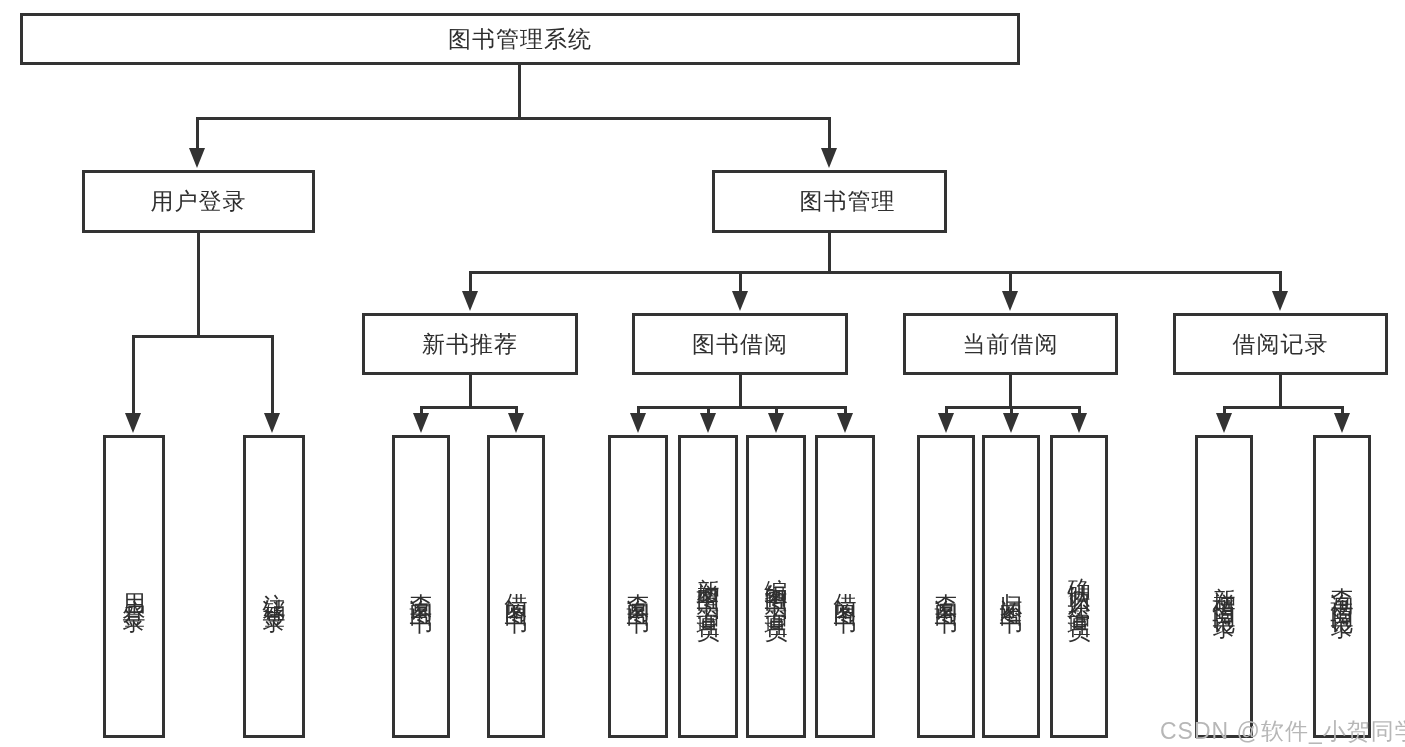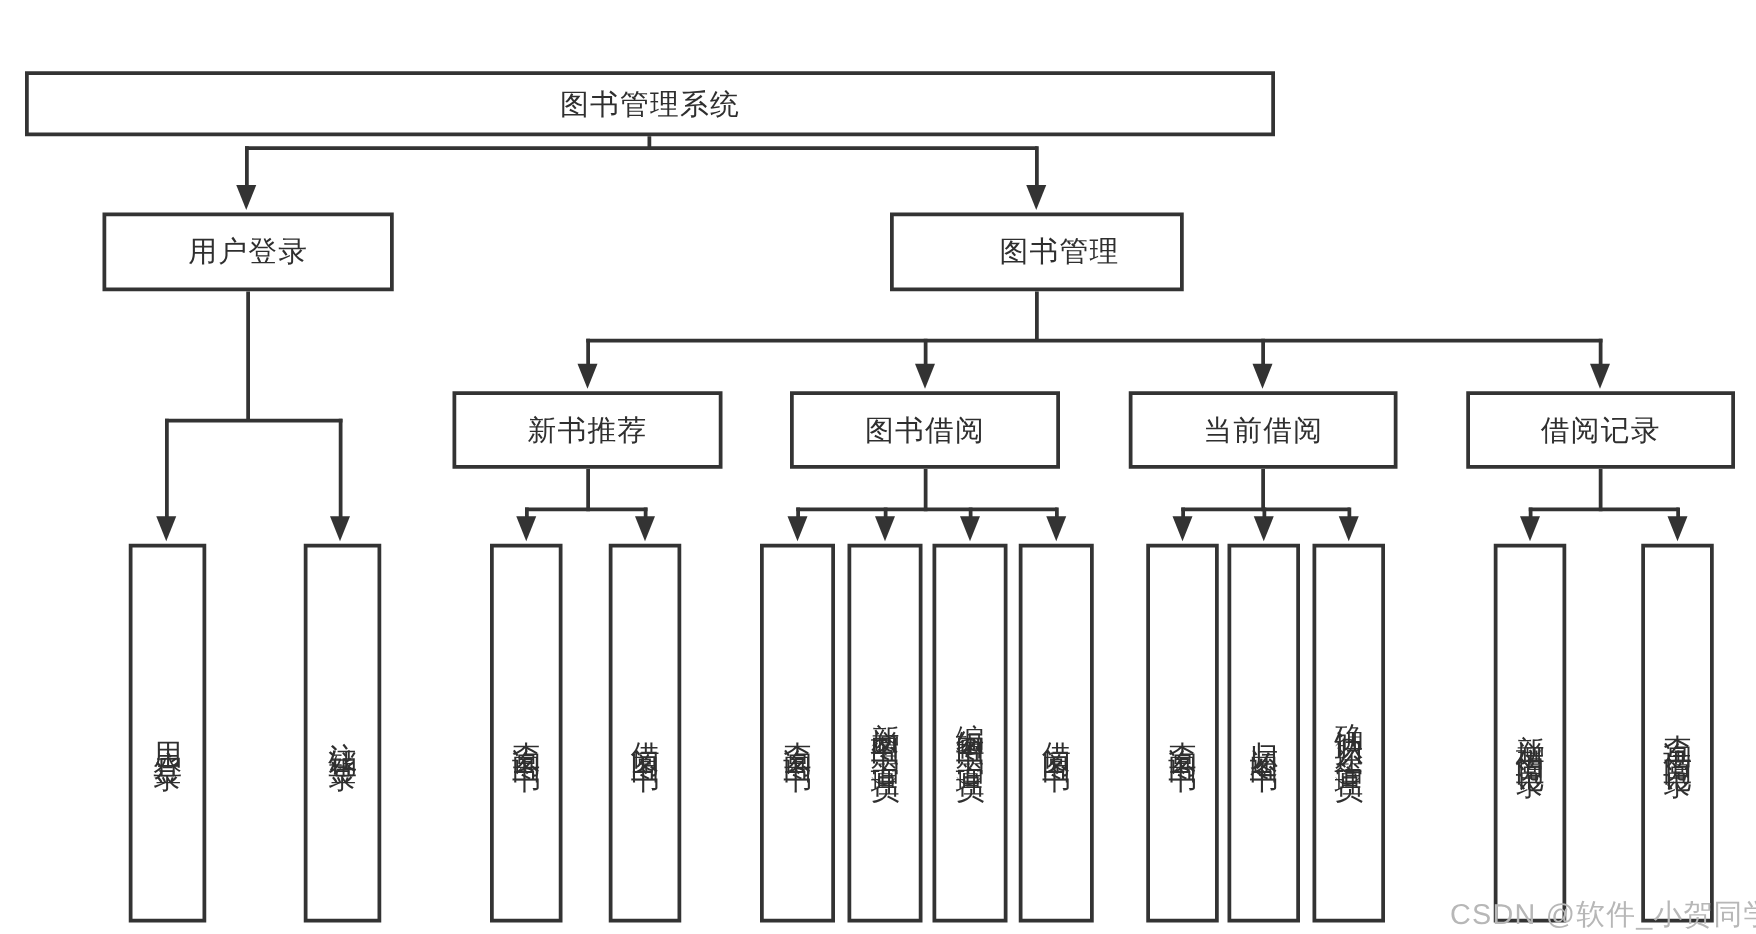--- a/index.html
+++ b/index.html
@@ -77,21 +77,21 @@
     letter-spacing: 1px;
     z-index: 5;
     white-space: nowrap;
   }
 </style>
 </head>
 <body>
 
 <div id="stage">
 
-  <div class="node" style="left:20px; top:13px; width:1000px; height:52px;margin-top:44px;">
+  <div class="node" style="left:20px; top:13px; width:1000px; height:52px;">
     <span>图书管理系统</span>
   </div>
 
   <div class="vline" style="left:518px; top:65px; height:53px;"></div>
   <div class="hline" style="left:196px; top:117px; width:634px;"></div>
   <div class="vline" style="left:196px; top:117px; height:34px;"></div>
   <div class="arrow" style="left:189px; top:148px;"></div>
   <div class="vline" style="left:828px; top:117px; height:34px;"></div>
   <div class="arrow" style="left:821px; top:148px;"></div>
 

